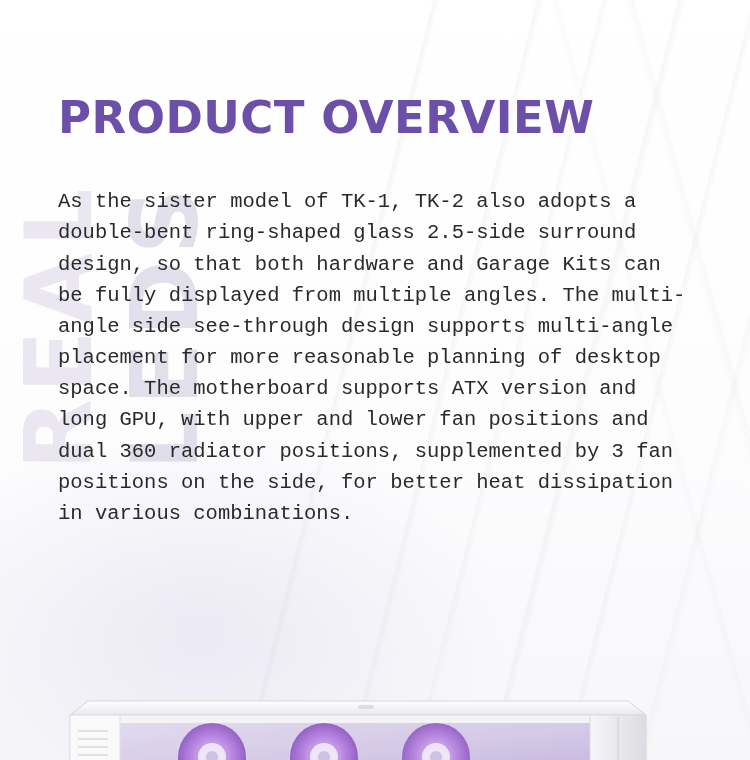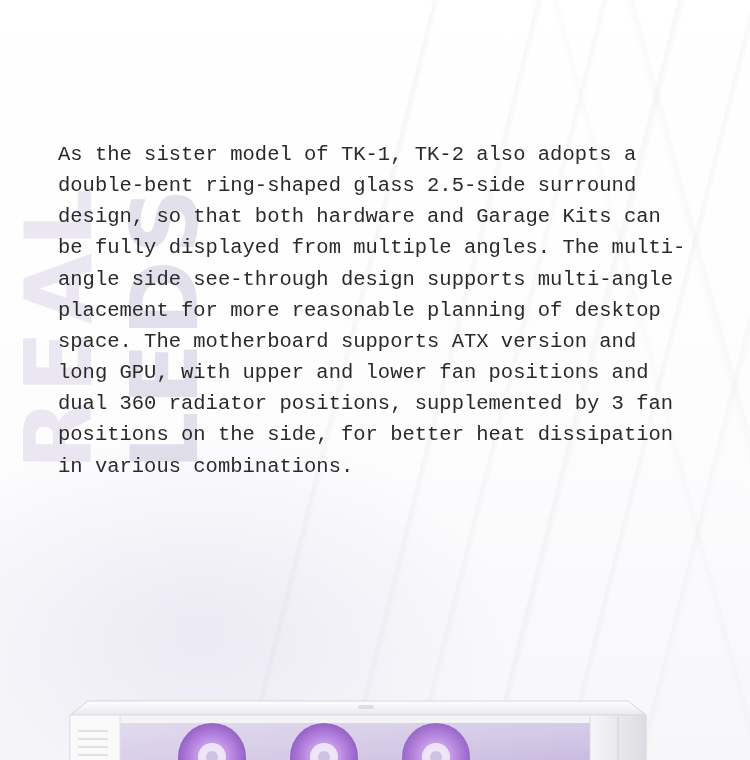--- a/index.html
+++ b/index.html
@@ -116,20 +116,21 @@
 
 <div class="page">
 
   <div class="bg-streaks"></div>
   <div class="bg-soft-glow"></div>
 
   <div class="ghost-word ghost-real">REAL</div>
   <div class="ghost-word ghost-leds">LEDS</div>
 
   <div class="content">
+    <h1 class="title">PRODUCT OVERVIEW</h1>
     <p class="body-copy">As the sister model of TK-1, TK-2 also adopts a double-bent ring-shaped glass 2.5-side surround design, so that both hardware and Garage Kits can be fully displayed from multiple angles. The multi-angle side see-through design supports multi-angle placement for more reasonable planning of desktop space. The motherboard supports ATX version and long GPU, with upper and lower fan positions and dual 360 radiator positions, supplemented by 3 fan positions on the side, for better heat dissipation in various combinations.</p>
   </div>
 
   <svg class="case-art" viewBox="0 0 600 130">
     <defs>
       <linearGradient id="caseTop" x1="0" y1="0" x2="0" y2="1">
         <stop offset="0%" stop-color="#ffffff"></stop>
         <stop offset="100%" stop-color="#e9e9ee"></stop>
       </linearGradient>
       <linearGradient id="glassGrad" x1="0" y1="0" x2="1" y2="1">

